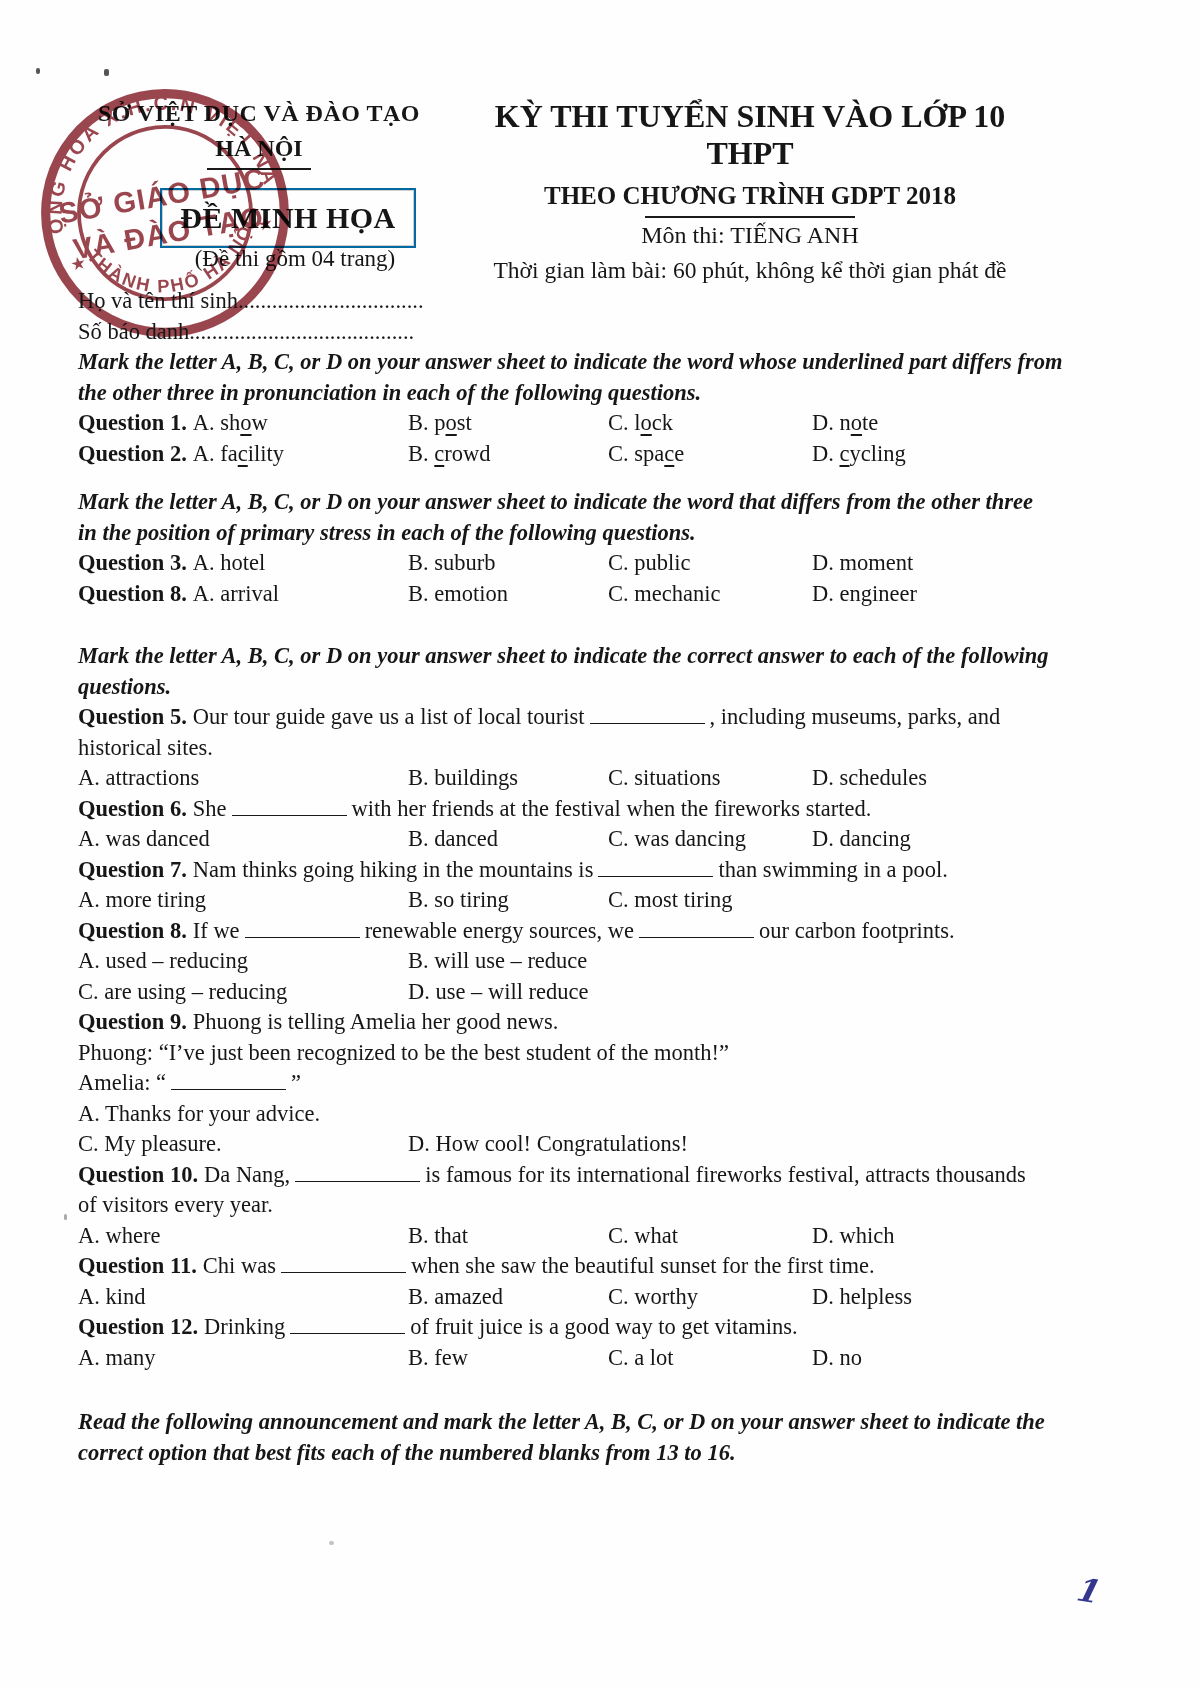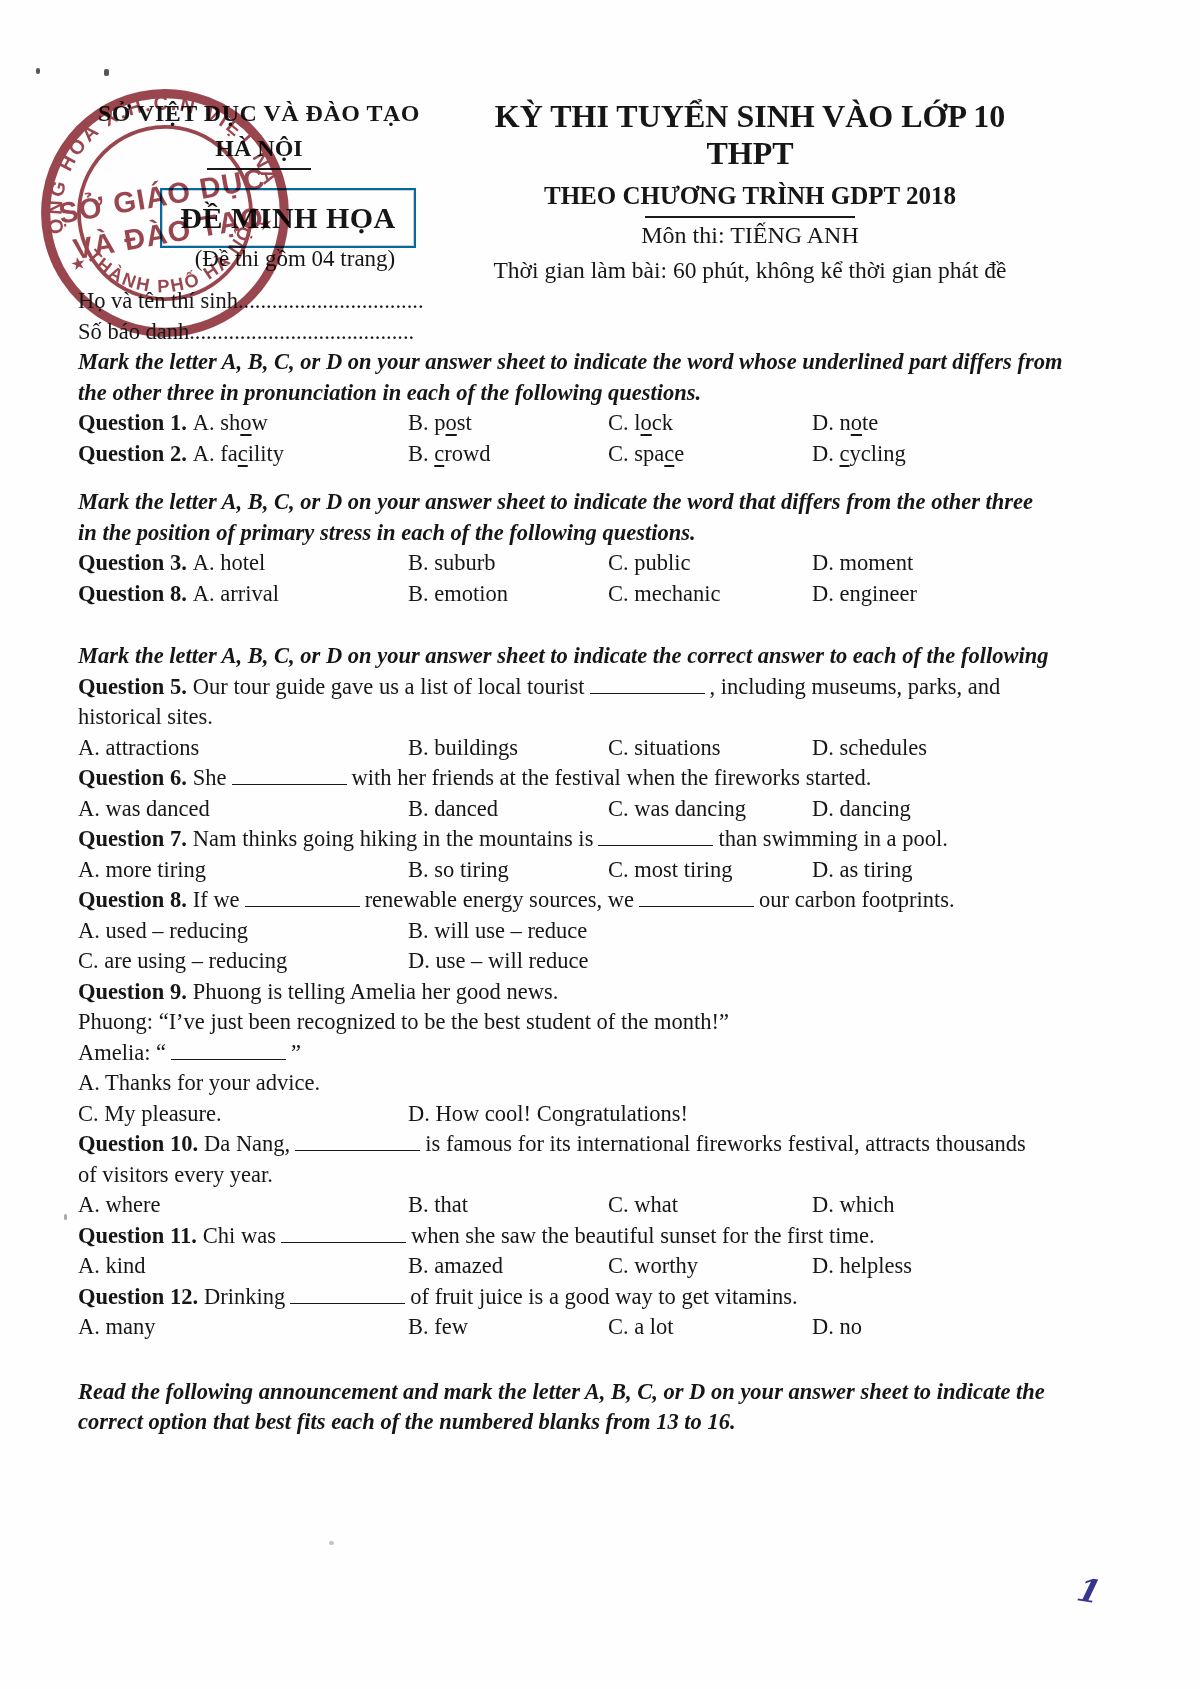--- a/index.html
+++ b/index.html
@@ -129,20 +129,21 @@
       <div>D. moment</div>
     </div>
     <div class="line grid4">
       <div><span class="qlabel">Question 8.</span><span>A. arrival</span></div>
       <div>B. emotion</div>
       <div>C. mechanic</div>
       <div>D. engineer</div>
     </div>
 
     <div class="line instr gap32">Mark the letter A, B, C, or D on your answer sheet to indicate the correct answer to each of the following</div>
+    <div class="line instr">questions.</div>
 
     <div class="line"><span class="qlabel">Question 5.</span><span>Our tour guide gave us a list of local tourist</span><span class="blank"></span><span>, including museums, parks, and</span></div>
     <div class="line">historical sites.</div>
     <div class="line grid4">
       <div>A. attractions</div>
       <div>B. buildings</div>
       <div>C. situations</div>
       <div>D. schedules</div>
     </div>
 
@@ -152,21 +153,20 @@
       <div>B. danced</div>
       <div>C. was dancing</div>
       <div>D. dancing</div>
     </div>
 
     <div class="line"><span class="qlabel">Question 7.</span><span>Nam thinks going hiking in the mountains is</span><span class="blank"></span><span>than swimming in a pool.</span></div>
     <div class="line grid4">
       <div>A. more tiring</div>
       <div>B. so tiring</div>
       <div>C. most tiring</div>
-      <div>D. as tiring</div>
     </div>
 
     <div class="line"><span class="qlabel">Question 8.</span><span>If we</span><span class="blank"></span><span>renewable energy sources, we</span><span class="blank"></span><span>our carbon footprints.</span></div>
     <div class="line grid2">
       <div>A. used – reducing</div>
       <div>B. will use – reduce</div>
     </div>
     <div class="line grid2">
       <div>C. are using – reducing</div>
       <div>D. use – will reduce</div>

